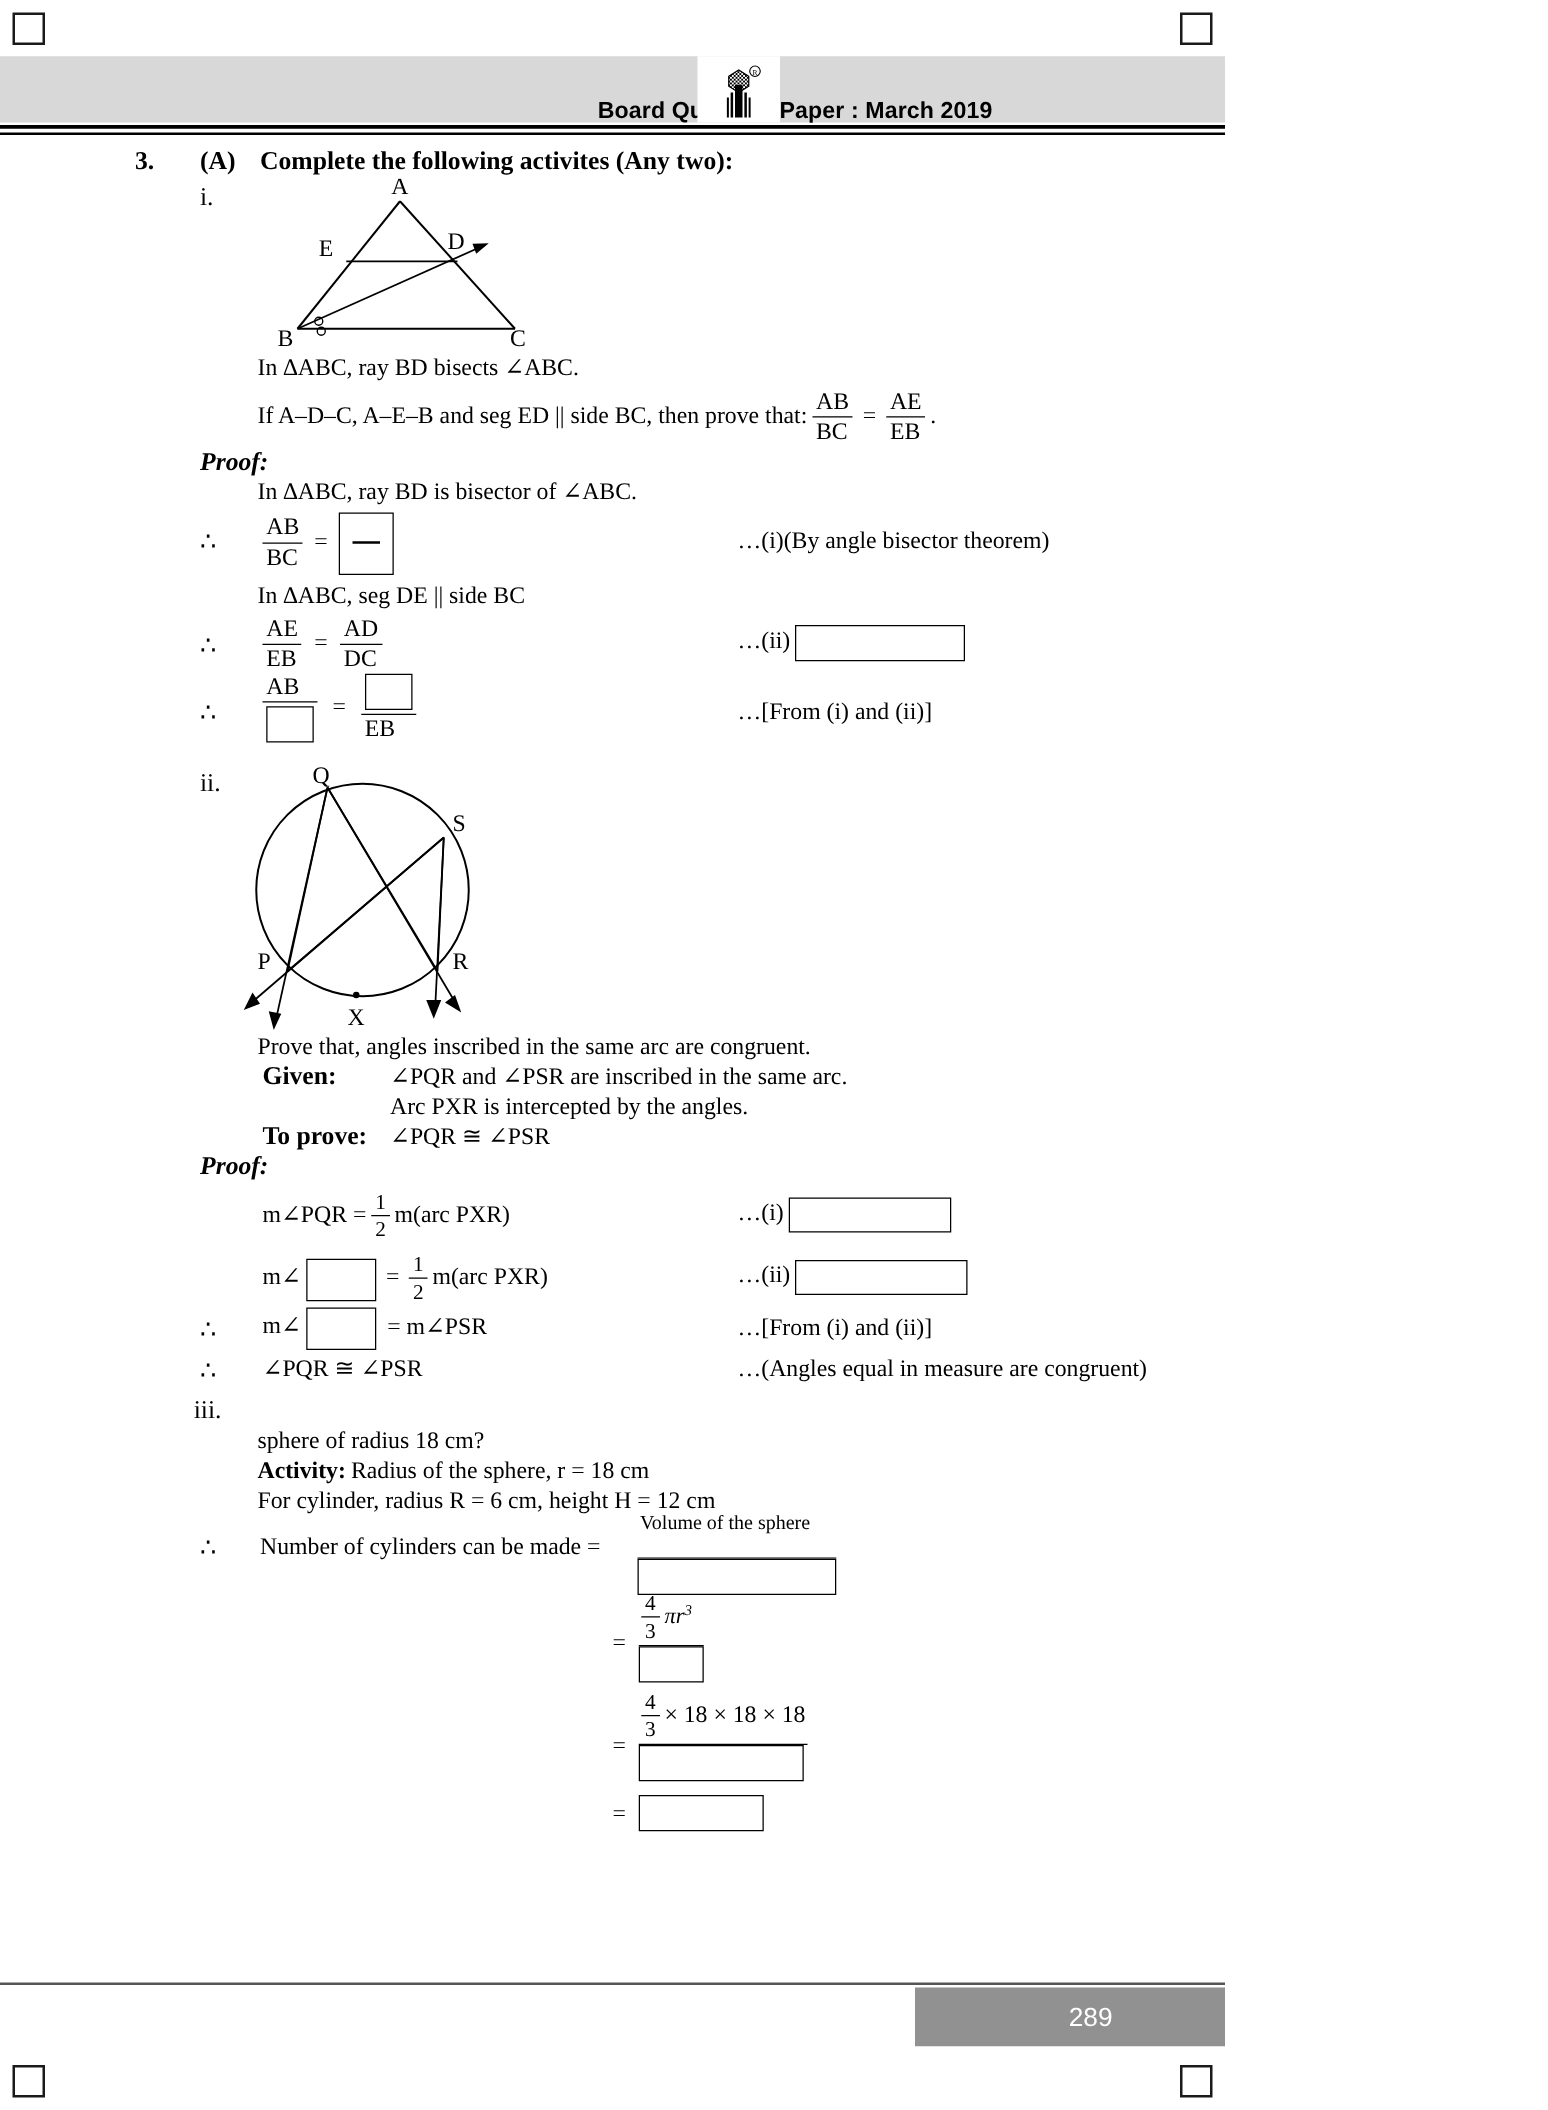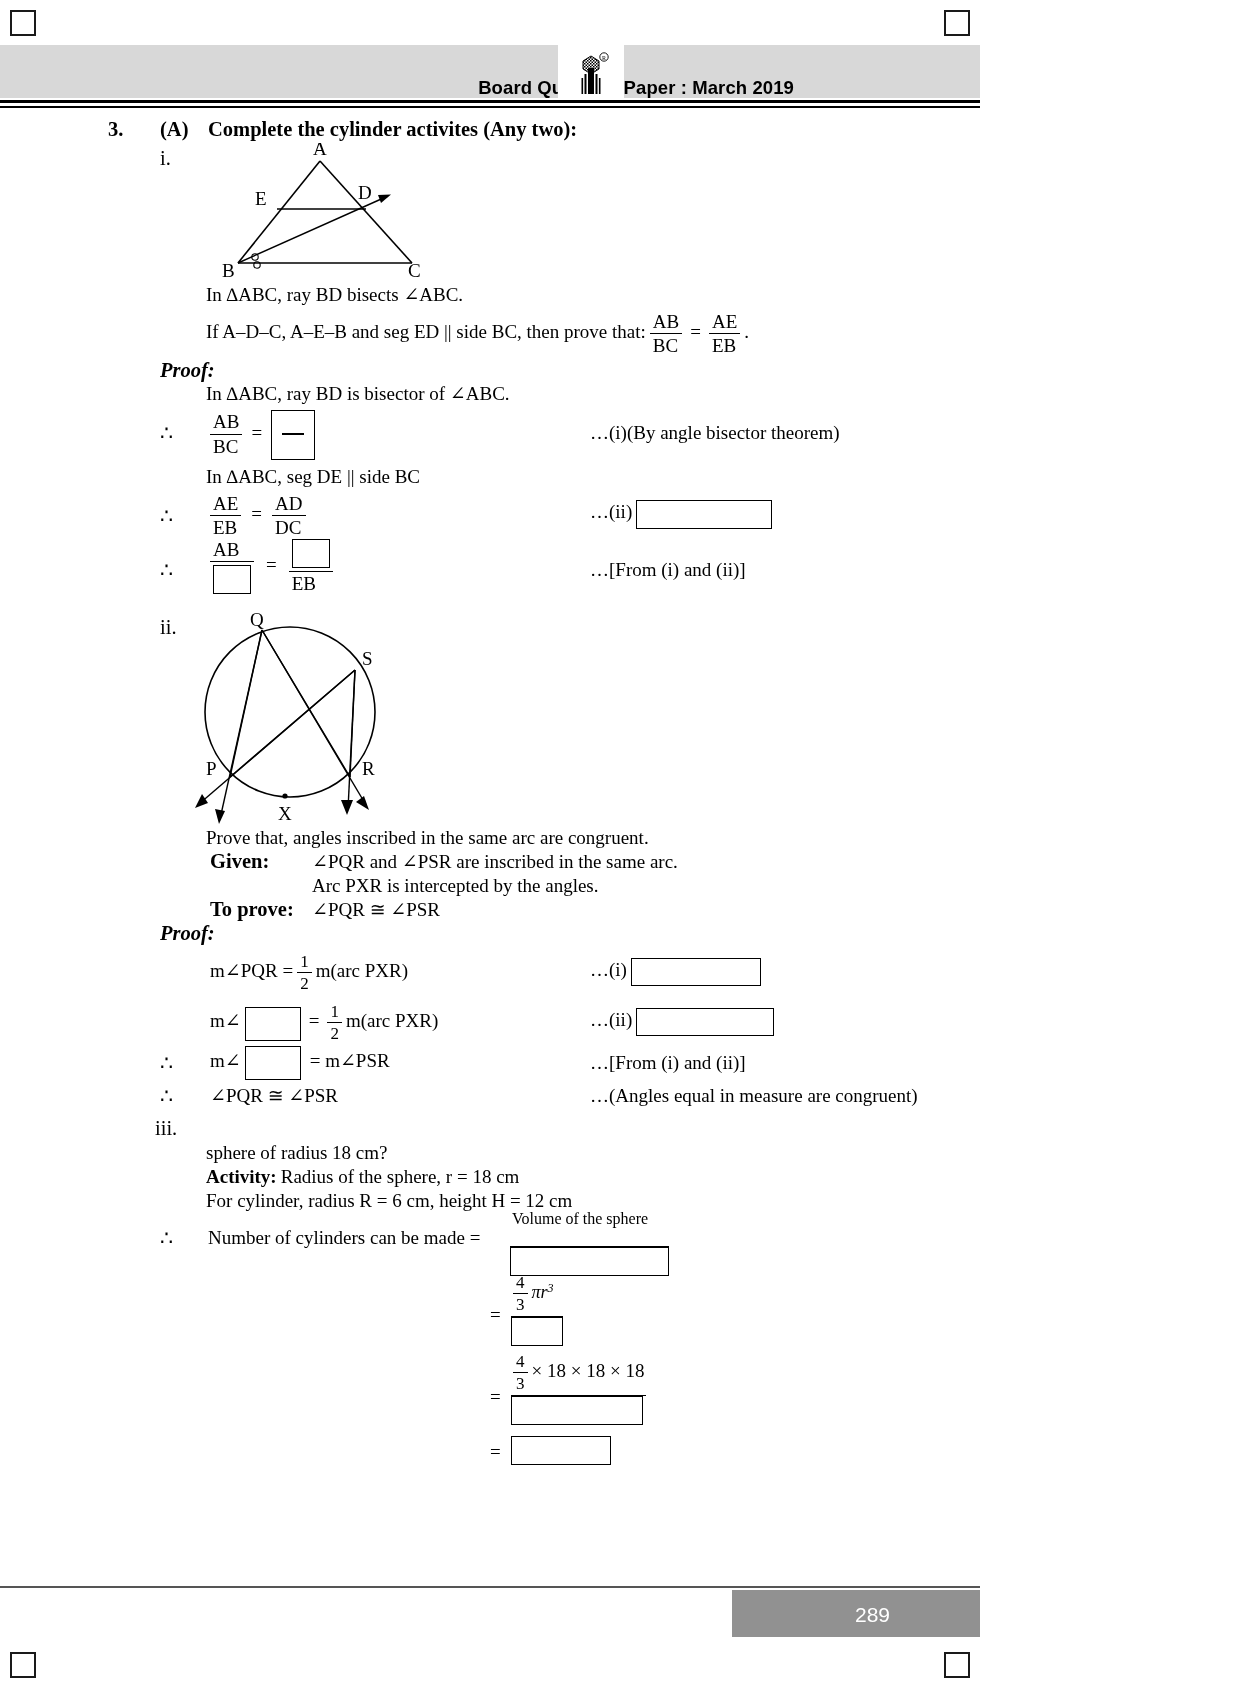--- a/index.html
+++ b/index.html
@@ -185,21 +185,21 @@
       <circle cx="38" cy="9" r="4.2" fill="none" stroke="#000" stroke-width="0.9"></circle>
       <text x="38" y="12" font-size="6" text-anchor="middle" font-family="Liberation Serif, serif">R</text>
     </svg>
   </div>
   <div class="header-title">Board Question Paper : March 2019</div>
   <div class="rule-thick"></div>
   <div class="rule-thin"></div>
 
   <div class="abs q-num">3.</div>
   <div class="abs q-part">(A)</div>
-  <div class="abs q-text">Complete the cylinder activites (Any two):</div>
+  <div class="abs q-text">Complete the following activites (Any two):</div>
   <div class="abs q-marks">[4]</div>
 
   <div class="abs sub-i">i.</div>
 
   <div class="abs" style="left:200px; top:143px;">
     <svg width="260" height="140" viewBox="0 0 260 140">
 
       <line x1="120" y1="18" x2="38" y2="120" stroke="#000" stroke-width="1.6"></line>
       <line x1="120" y1="18" x2="212" y2="120" stroke="#000" stroke-width="1.6"></line>
       <line x1="38" y1="120" x2="212" y2="120" stroke="#000" stroke-width="1.6"></line>

